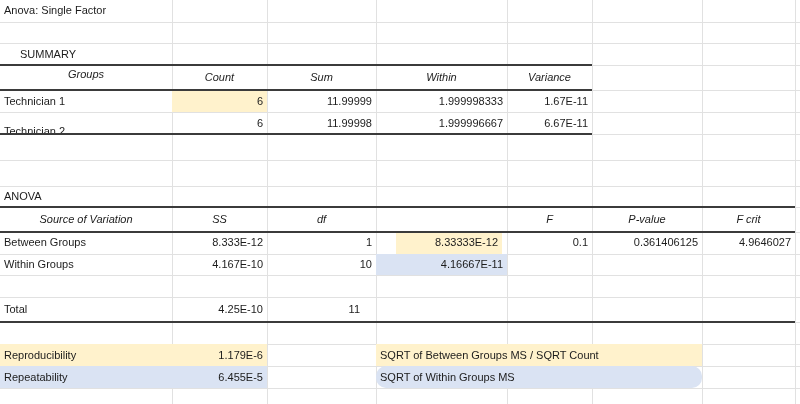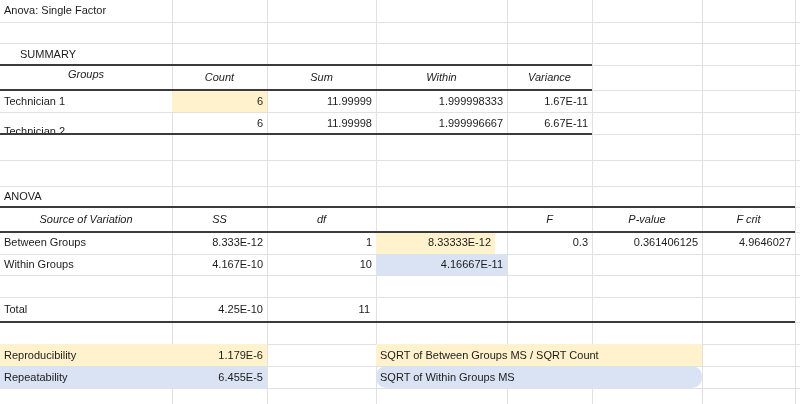--- a/index.html
+++ b/index.html
@@ -105,31 +105,31 @@
       <div class="cell a-center italic" style="left: 0px; top: 207px; width: 172px; height: 25px;">Source of Variation</div>
       <div class="cell a-center italic" style="left: 172px; top: 207px; width: 95px; height: 25px;">SS</div>
       <div class="cell a-center italic" style="left: 267px; top: 207px; width: 109px; height: 25px;">df</div>
       <div class="cell a-center italic" style="left: 376px; top: 207px; width: 131px; height: 18px; margin-top: 37px;">MS</div>
       <div class="cell a-center italic" style="left: 507px; top: 207px; width: 85px; height: 25px;">F</div>
       <div class="cell a-center italic" style="left: 592px; top: 207px; width: 110px; height: 25px;">P-value</div>
       <div class="cell a-center italic" style="left: 702px; top: 207px; width: 93px; height: 25px;">F crit</div>
       <div class="cell a-left" style="left: 0px; top: 232px; width: 172px; height: 21.5px;">Between Groups</div>
       <div class="cell a-right" style="left: 172px; top: 232px; width: 95px; height: 21.5px; padding-left: 12px;">8.333E-12</div>
       <div class="cell a-right" style="left: 267px; top: 232px; width: 109px; height: 21.5px;">1</div>
-      <div class="cell a-right fill-yellow" style="left: 376px; top: 232px; width: 119px; height: 21.5px;">8.33333E-12</div>
-      <div class="cell a-right" style="left: 507px; top: 232px; width: 85px; height: 21.5px;">0.3</div>
+      <div class="cell a-right fill-yellow" style="left: 396px; top: 232px; width: 106px; height: 21.5px;">8.33333E-12</div>
+      <div class="cell a-right" style="left: 507px; top: 232px; width: 85px; height: 21.5px;">0.1</div>
       <div class="cell a-right" style="left: 592px; top: 232px; width: 110px; height: 21.5px;">0.361406125</div>
       <div class="cell a-right" style="left: 702px; top: 232px; width: 93px; height: 21.5px;">4.9646027</div>
       <div class="cell a-left" style="left: 0px; top: 253.5px; width: 172px; height: 21.5px;">Within Groups</div>
       <div class="cell a-right" style="left: 172px; top: 253.5px; width: 95px; height: 21.5px;">4.167E-10</div>
       <div class="cell a-right" style="left: 267px; top: 253.5px; width: 109px; height: 21.5px;">10</div>
       <div class="cell a-right fill-blue" style="left: 376px; top: 253.5px; width: 131px; height: 21.5px;">4.16667E-11</div>
       <div class="cell a-left" style="left: 0px; top: 296.5px; width: 172px; height: 25.5px;">Total</div>
       <div class="cell a-right" style="left: 172px; top: 296.5px; width: 95px; height: 25.5px;">4.25E-10</div>
-      <div class="cell a-right" style="left: 265px; top: 296.5px; width: 109px; height: 25.5px;">11</div>
+      <div class="cell a-right" style="left: 255px; top: 296.5px; width: 109px; height: 25.5px;">11</div>
       <div class="cell a-left fill-yellow" style="left: 0px; top: 344px; width: 172px; height: 22px;">Reproducibility</div>
       <div class="cell a-right fill-yellow" style="left: 172px; top: 344px; width: 95px; height: 22px;">1.179E-6</div>
       <div class="cell a-left fill-yellow" style="left: 376px; top: 344px; width: 326px; height: 22px;">SQRT of Between Groups MS / SQRT Count</div>
       <div class="cell a-left fill-blue" style="left: 0px; top: 366px; width: 172px; height: 22px;">Repeatability</div>
       <div class="cell a-right fill-blue" style="left: 172px; top: 366px; width: 95px; height: 22px;">6.455E-5</div>
       <div class="cell a-left fill-blue" style="left: 376px; top: 366px; width: 326px; height: 22px; border-radius: 10px;">SQRT of Within Groups MS</div>
     </div>
   <div id="borders-layer">
       <div class="bline" style="top: 64px; width: 592px;"></div>
       <div class="bline" style="top: 89px; width: 592px;"></div>

